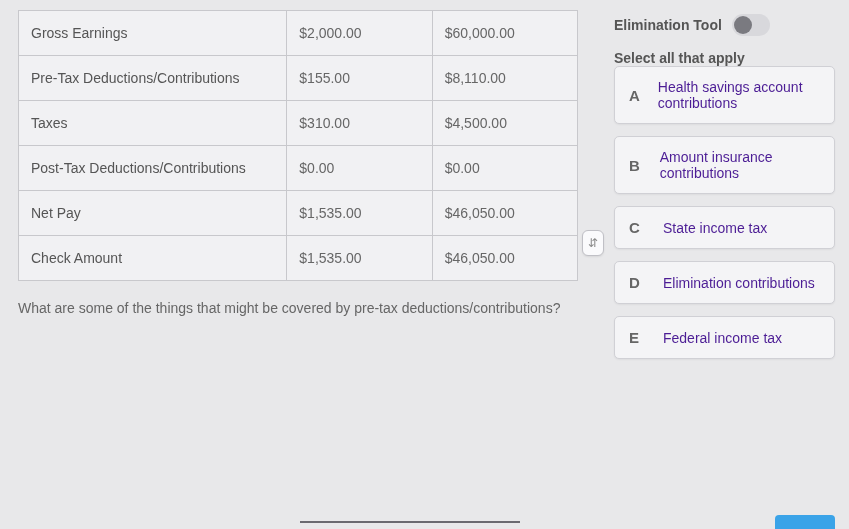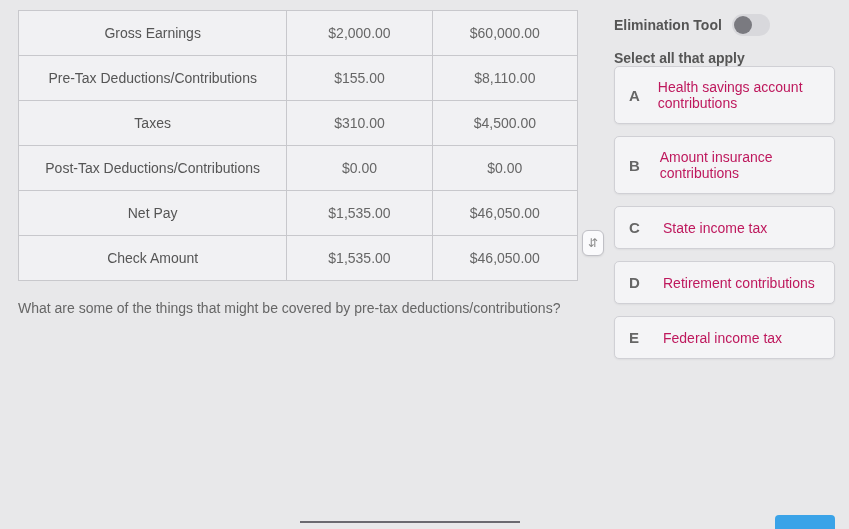--- a/index.html
+++ b/index.html
@@ -26,21 +26,20 @@
   .tbl {
     width: 100%;
     border-collapse: collapse;
     background: #f1f1f3;
   }
   .tbl td {
     border: 1px solid #c8c8cc;
     padding: 14px 12px;
     font-size: 14px;
     color: #666;
-    text-align: center;
   }
   .tbl td.label { width: 48%; font-weight: 500; color:#555;}
   .tbl td.v1, .tbl td.v2 { width: 26%; }
   .question {
     margin-top: 18px;
     font-size: 14px;
     color: #666;
     line-height: 1.35;
   }
   .divider-wrap {
@@ -113,21 +112,21 @@
     box-shadow: 0 1px 2px rgba(0,0,0,0.05);
   }
   .opt .letter {
     font-size: 15px;
     font-weight: 600;
     color:#666;
     width: 18px;
   }
   .opt .text {
     font-size: 14px;
-    color:#be185d;
+    color:#4c1d95;
   }
   .bottom-bar {
     position:absolute;
     bottom: 6px;
     left: 300px;
     width: 220px;
     height: 2px;
     background: #6a6a70;
   }
   .bottom-btn {
@@ -202,21 +201,21 @@
       <div class="opt">
         <span class="letter">B</span>
         <span class="text">Amount insurance contributions</span>
       </div>
       <div class="opt">
         <span class="letter">C</span>
         <span class="text">State income tax</span>
       </div>
       <div class="opt">
         <span class="letter">D</span>
-        <span class="text">Retirement contributions</span>
+        <span class="text">Elimination contributions</span>
       </div>
       <div class="opt">
         <span class="letter">E</span>
         <span class="text">Federal income tax</span>
       </div>
     </div>
   </div>
 </div>
 
 <div class="bottom-bar"></div>

